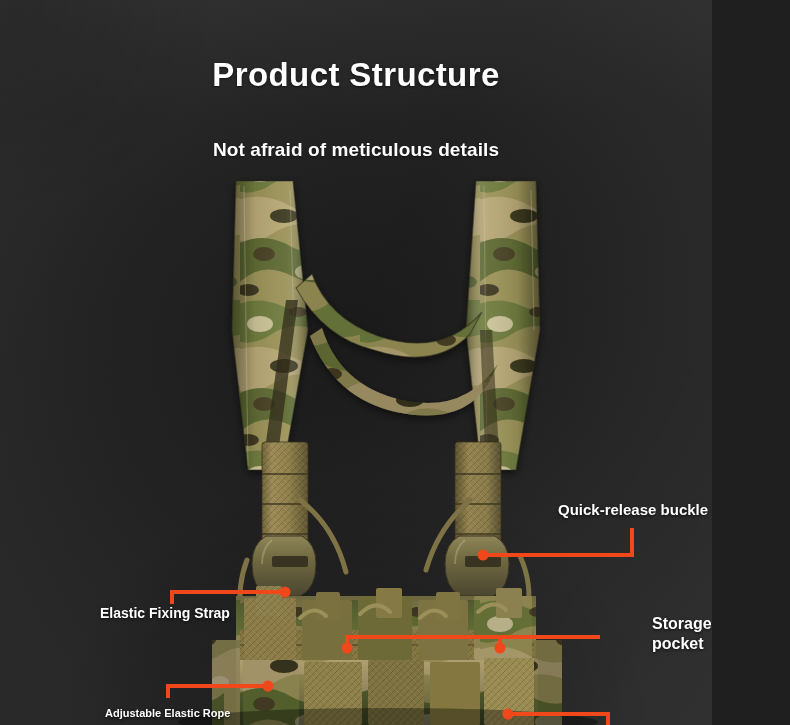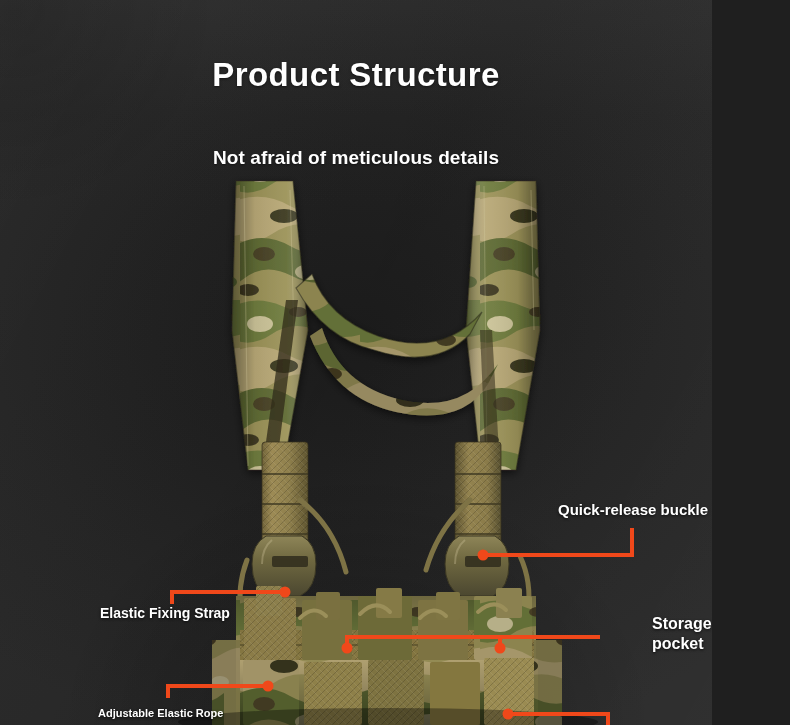--- a/index.html
+++ b/index.html
@@ -63,21 +63,20 @@
   .subtitle {
     position: absolute;
     left: 0; right: 0;
     top: 139px;
     text-align: center;
     color: #ffffff;
     font-size: 19px;
     font-weight: bold;
     letter-spacing: 0.1px;
     text-shadow: 0 1px 2px rgba(0,0,0,0.5);
-    margin-top: 8px;
   }
 
   
   #product {
     position: absolute;
     left: 0;
     top: 0;
     width: 790px;
     height: 725px;
   }
@@ -316,15 +315,15 @@
       </g>
   </svg>
 
   <div class="callout-label" style="left:558px; top:500px; font-size:15px;">Quick-release buckle</div>
 
   <div class="callout-label" style="left:100px; top:605px; font-size:14px;">Elastic Fixing Strap</div>
 
   <div class="callout-label" style="left:611px; top:614px; font-size:16px;margin-left:41px;">Storage
 pocket</div>
 
-  <div class="callout-label" style="left:98px; top:706px; font-size:11px;">Adjustable Elastic Rope</div>
+  <div class="callout-label" style="left:105px; top:706px; font-size:11px;">Adjustable Elastic Rope</div>
 
 </div>
 
 </body></html>

